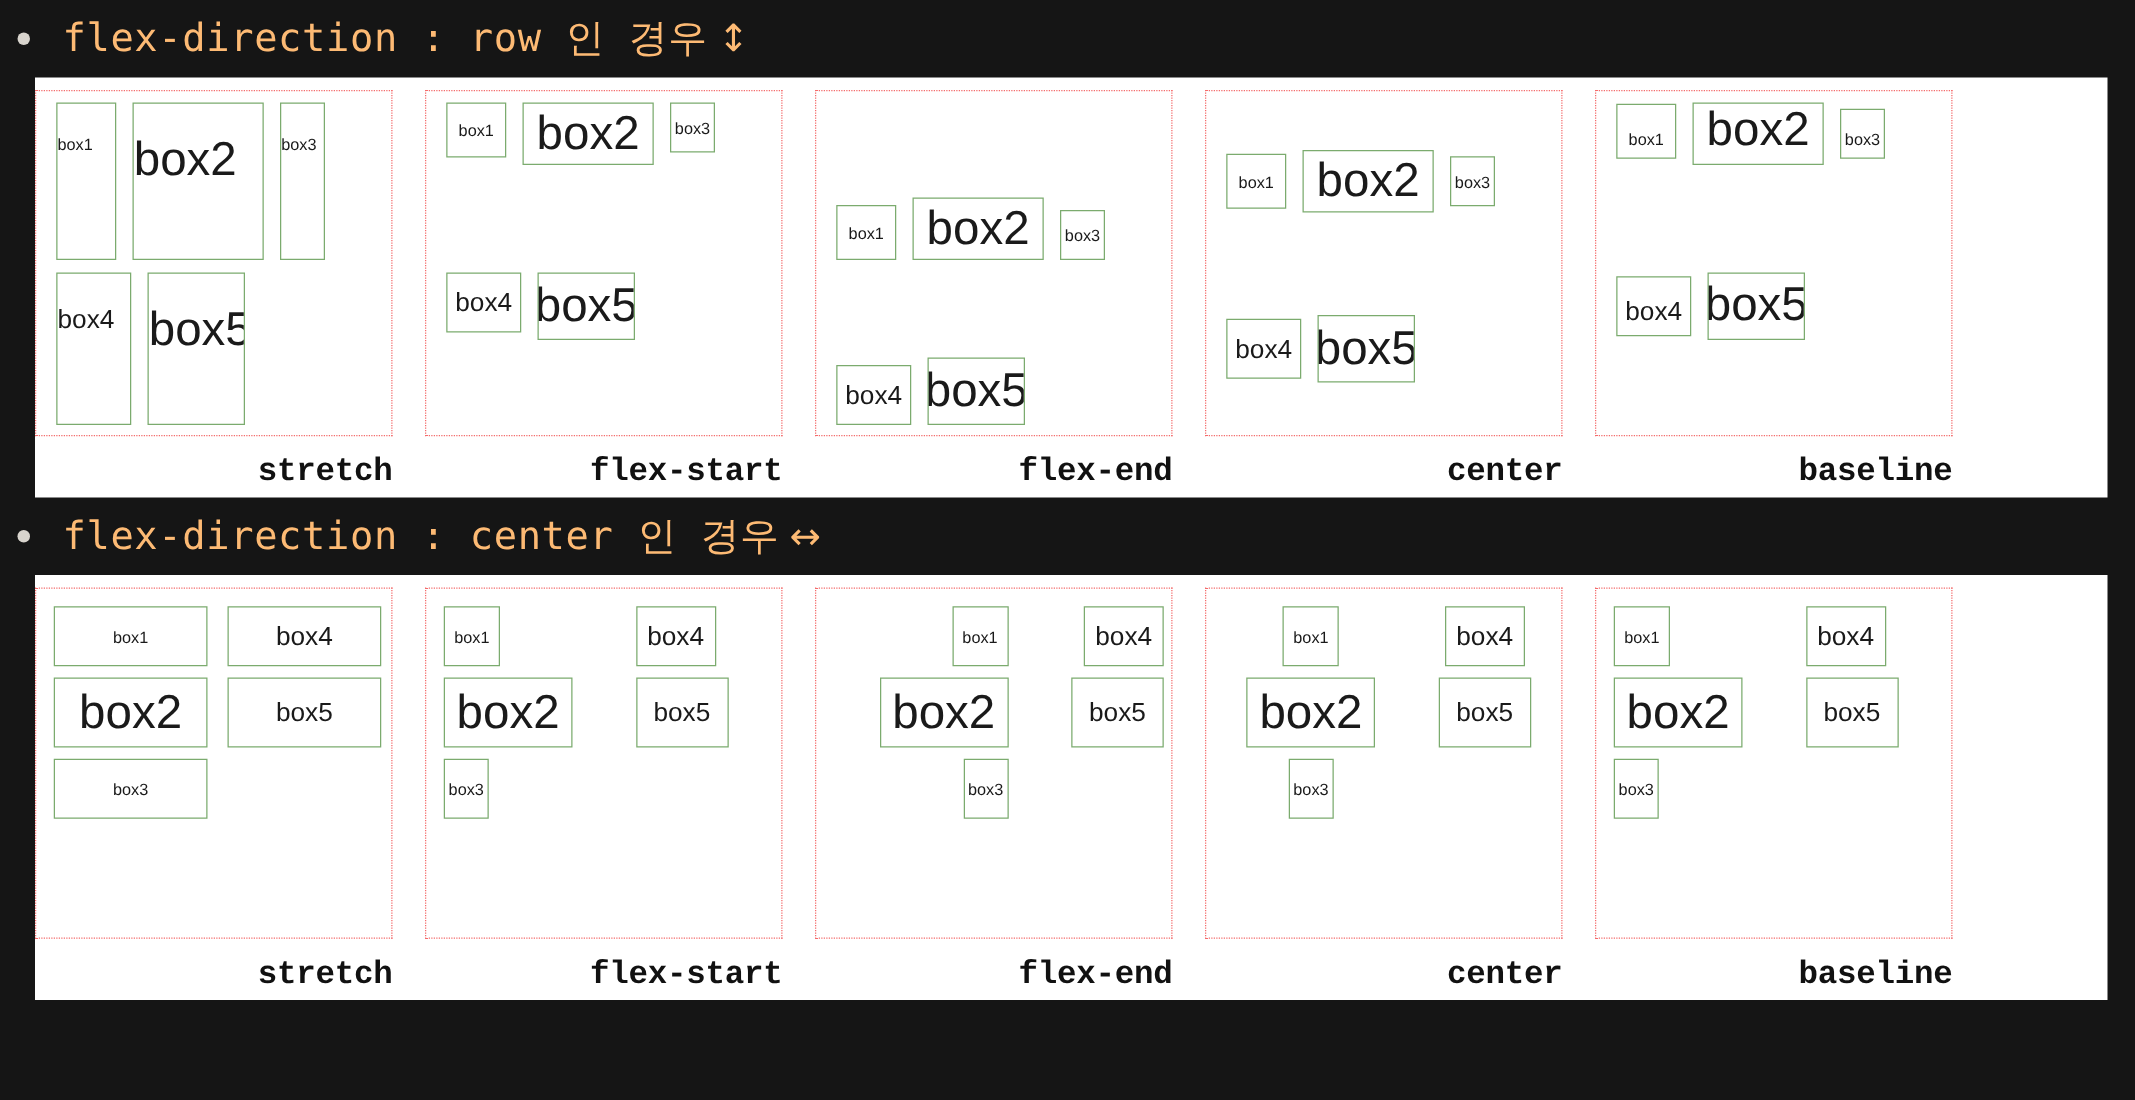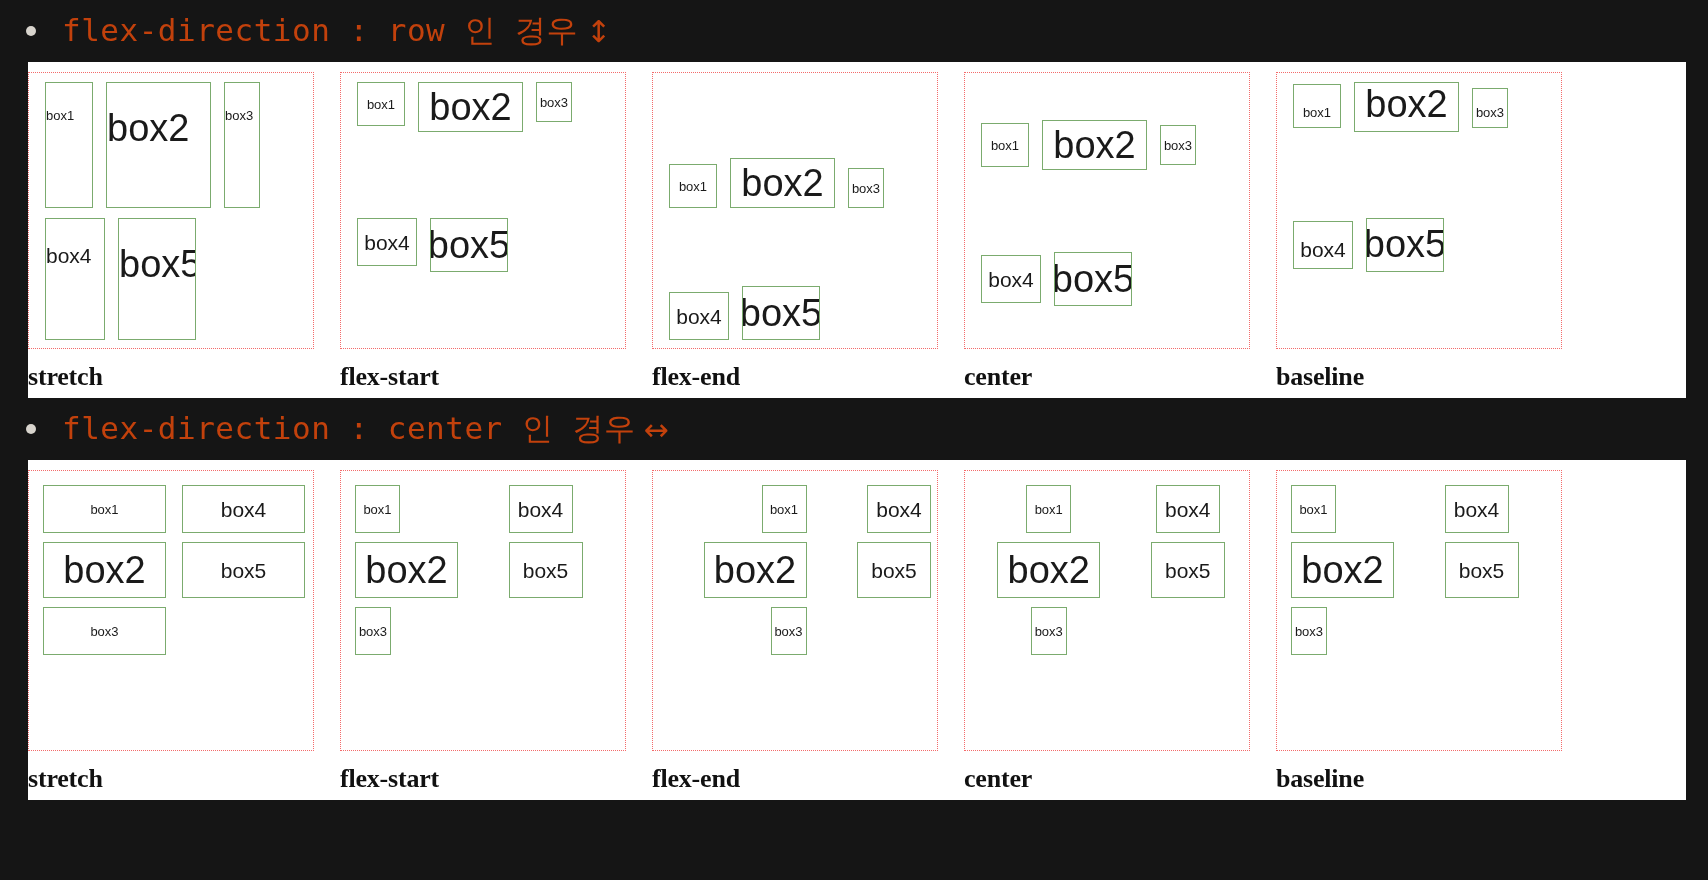--- a/index.html
+++ b/index.html
@@ -17,25 +17,25 @@
     height: 880px;
     background: #151515;
     box-sizing: border-box;
     padding: 0;
   }
 
   
   .heading-row {
     display: flex;
     align-items: center;
-    color: #c2410c;
+    color: #fdba74;
     font-family: "DejaVu Sans Mono", monospace;
     font-size: 31px;
     letter-spacing: 0.5px;
-    padding-left: 16px;
+    padding-left: 4px;
     height: 62px;
   }
   .bullet {
     width: 10px;
     height: 10px;
     border-radius: 50%;
     background: #d8d4cd;
     margin: 0 26px 0 10px;
     flex: none;
   }
@@ -69,22 +69,22 @@
   .panel-canvas {
     border: 1px dotted #f46b6b;
     box-sizing: border-box;
     position: relative;
     background: #fff;
   }
   .row-board .panel-canvas { width: 286px; height: 290px; }
   .col-board .panel-canvas { width: 286px; height: 283px; }
 
   .panel-label {
-    text-align: left;
-    font-family: Liberation Serif, serif;
+    text-align: right;
+    font-family: Liberation Mono, monospace;
     font-weight: bold;
     font-size: 26px;
     color: #111;
     padding-top: 13px;
     letter-spacing: -0.2px;
   }
 
   
   .box {
     border: 1px solid #7bab6e;

